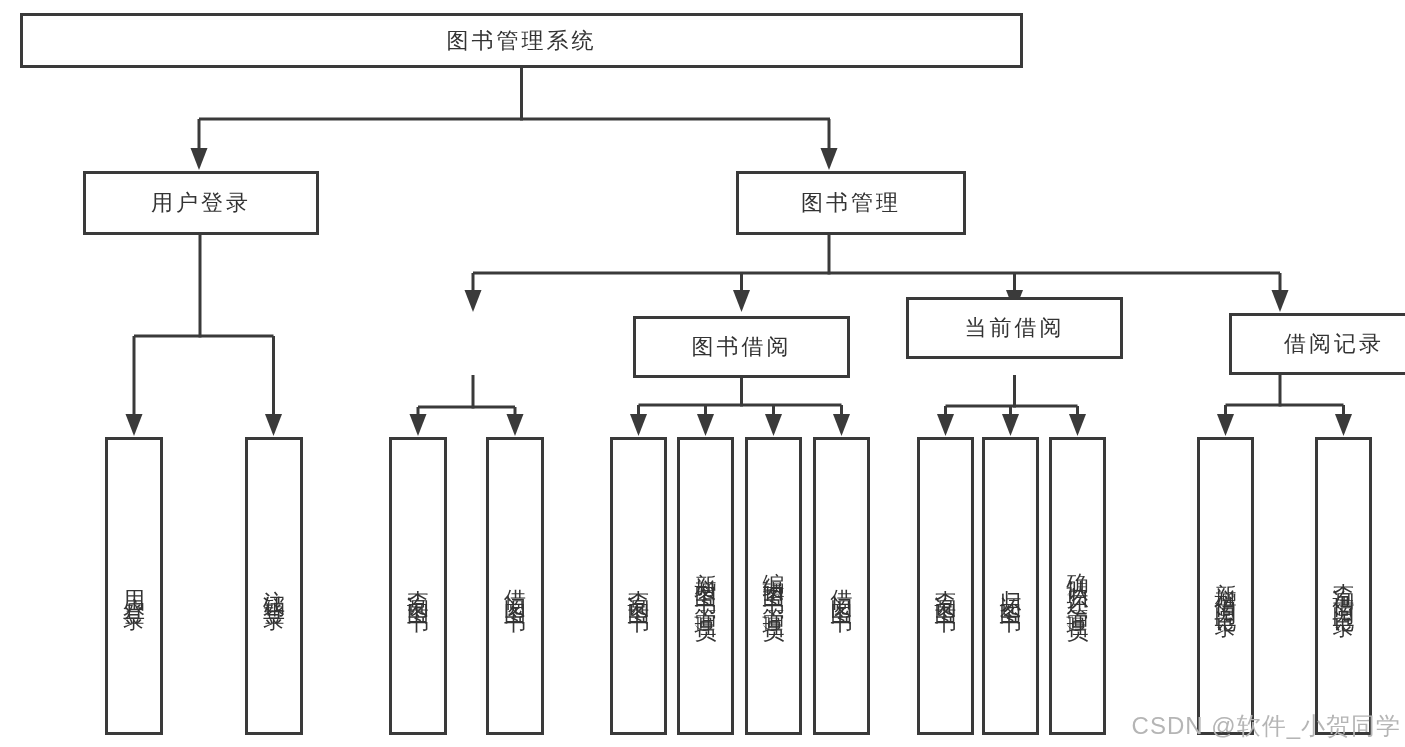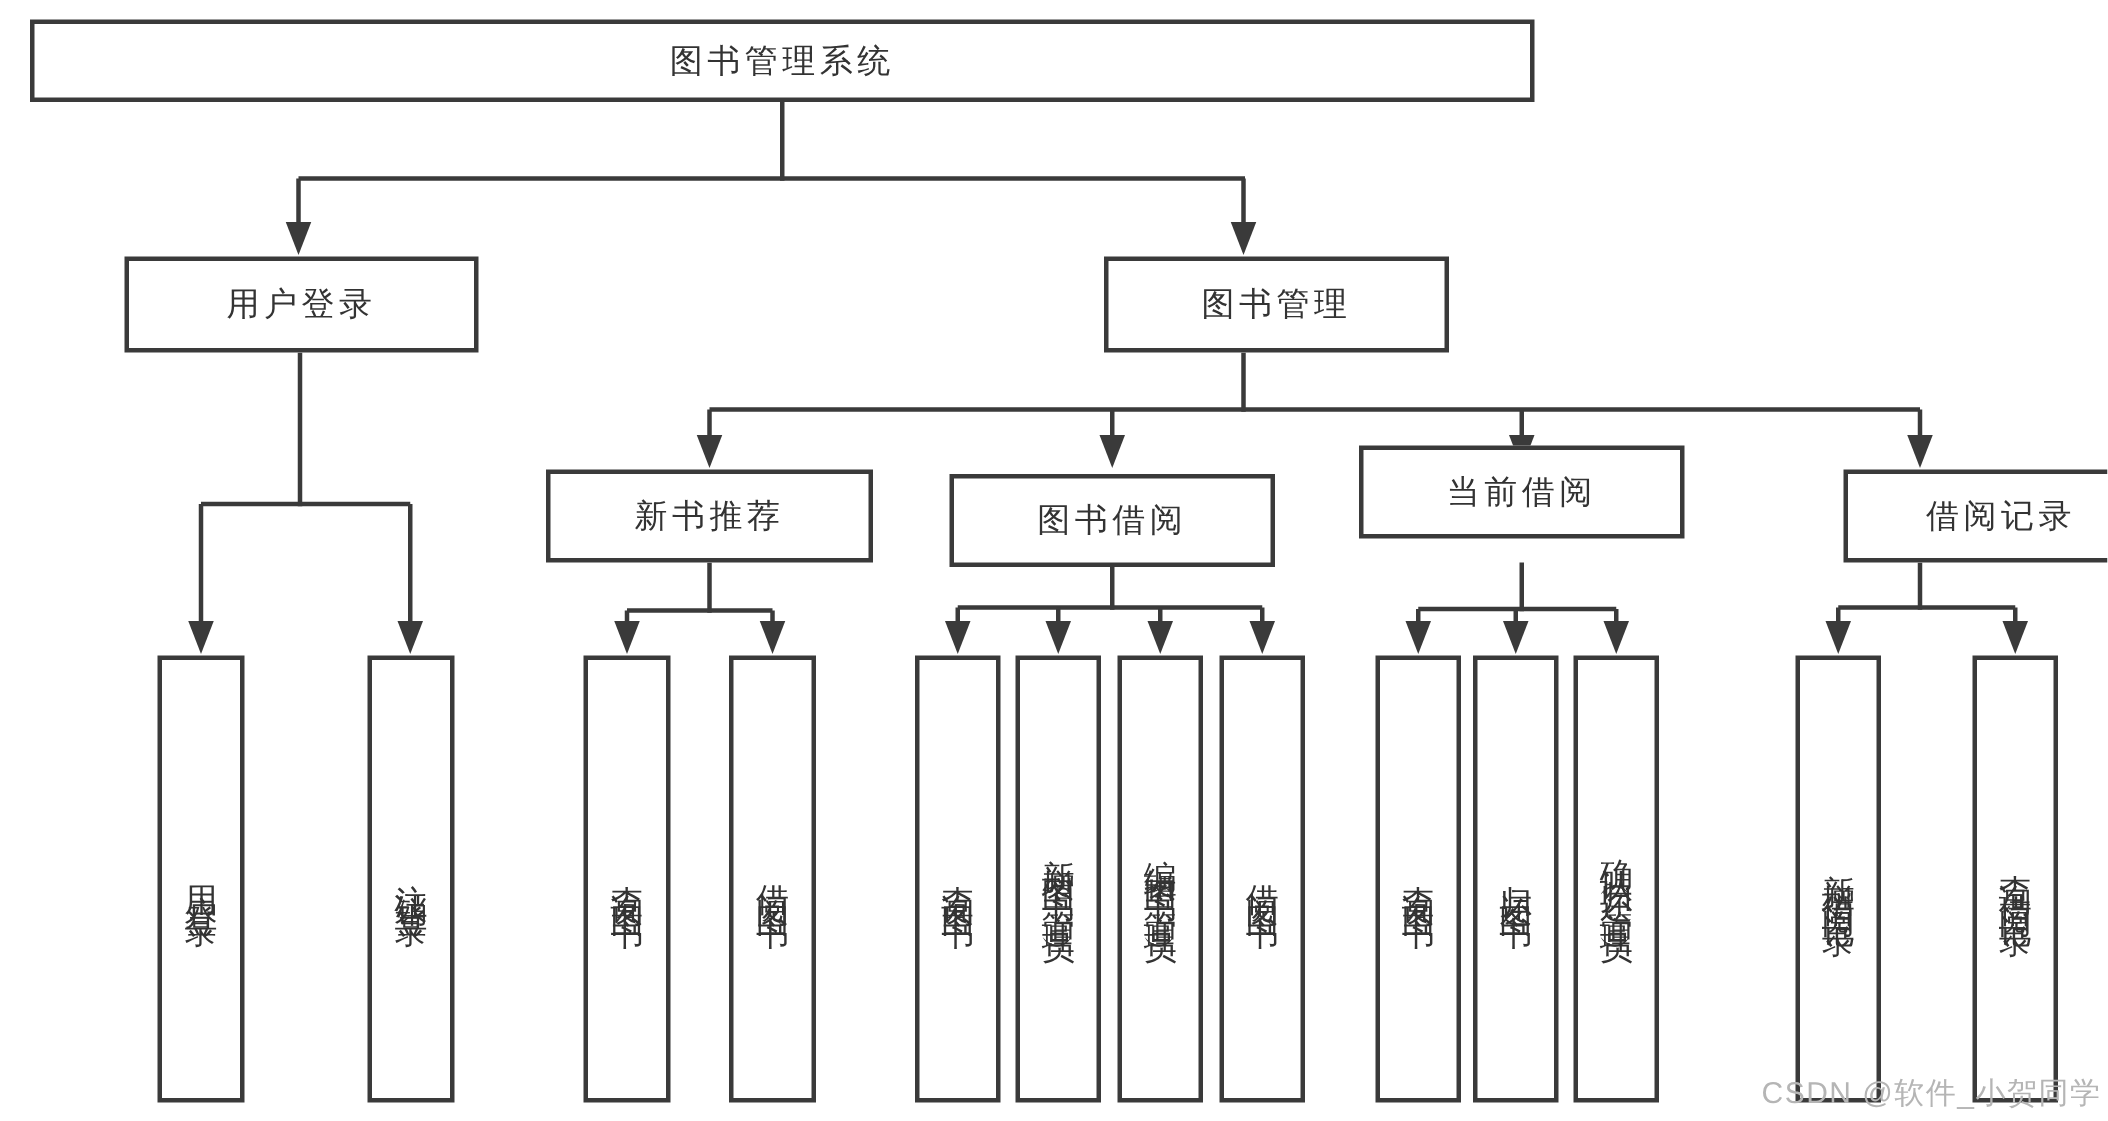--- a/index.html
+++ b/index.html
@@ -33,21 +33,21 @@
     writing-mode:vertical-rl;
     text-orientation:mixed;
     white-space:nowrap;
     line-height:1;
     letter-spacing:7px;
     font-size:22px;
   }
   .watermark{
     position:absolute;
     right:4px;bottom:5px;
-    font-size:20px;
+    font-size:24px;
     letter-spacing:1px;
     color:var(--wm);
     z-index:5;
     white-space:nowrap;
   }
 </style>
 </head>
 <body>
 
 <div class="canvas">
@@ -120,23 +120,20 @@
     <span>图书管理系统</span>
   </div>
 
   <div class="node" style="left:83px;top:171px;width:236px;height:64px;">
     <span>用户登录</span>
   </div>
   <div class="node" style="left:714px;top:171px;width:230px;height:64px;margin-left:22px;">
     <span>图书管理</span>
   </div>
 
-  <div class="node" style="left:364px;top:313px;width:218px;height:62px;">
-    <span>新书推荐</span>
-  </div>
   <div class="node" style="left:633px;top:316px;width:217px;height:62px;">
     <span>图书借阅</span>
   </div>
   <div class="node" style="left:906px;top:297px;width:217px;height:62px;">
     <span>当前借阅</span>
   </div>
   <div class="node" style="left:1229px;top:313px;width:210px;height:62px;">
     <span>借阅记录</span>
   </div>
 

